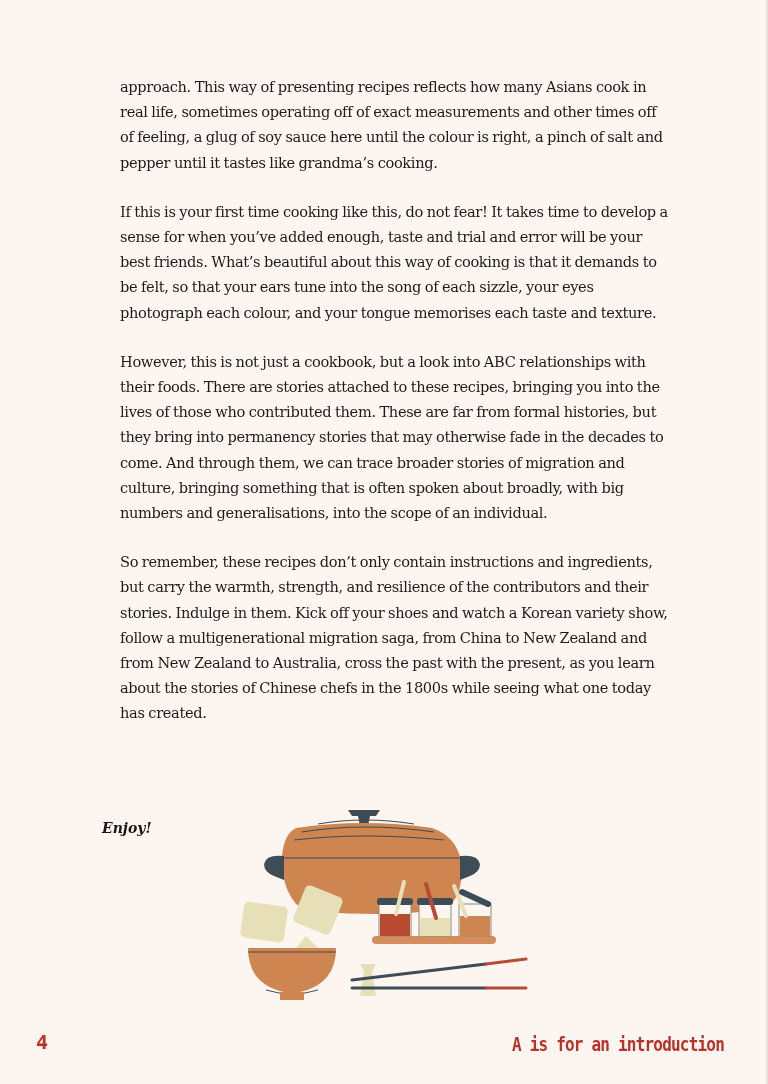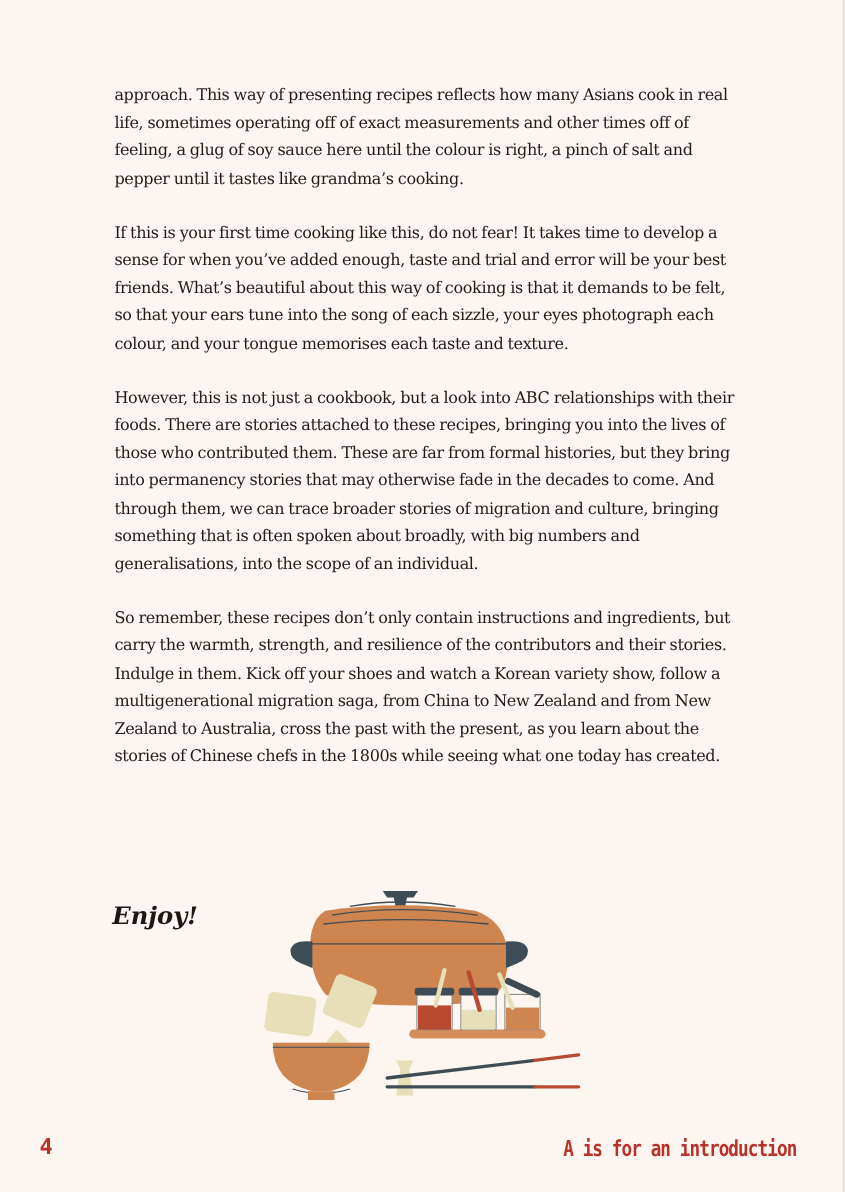--- a/index.html
+++ b/index.html
@@ -12,30 +12,30 @@
     }
     .page-edge {
       position: absolute; right: 0; top: 0; width: 2px; height: 1084px;
       background: #e6e0da;
     }
     .content {
       position: absolute;
       left: 104px; top: 74px; width: 565px;
     }
     .para {
-      margin: 0 0 24px 0;
+      margin: 0 0 24px 16px;
       font-size: 14.6px;
       line-height: 25.2px;
       color: #1e1b18;
       letter-spacing: -0.35px;
       word-spacing: -0.5px;
     }
     .enjoy {
       position: absolute; left: 102px; top: 820px;
-      font-size: 22px; font-weight: bold; font-style: italic;
+      font-size: 14px; font-weight: bold; font-style: italic;
       color: #1a1715;
       font-family: "DejaVu Serif", serif;
     }
     .illustration {
       position: absolute; left: 236px; top: 806px; width: 300px; height: 194px;
     }
     .footer-page {
       position: absolute; left: 36px; top: 1030px;
       font-family: "DejaVu Sans Mono", monospace;
       font-weight: bold; font-size: 20px; color: #b8322a;

